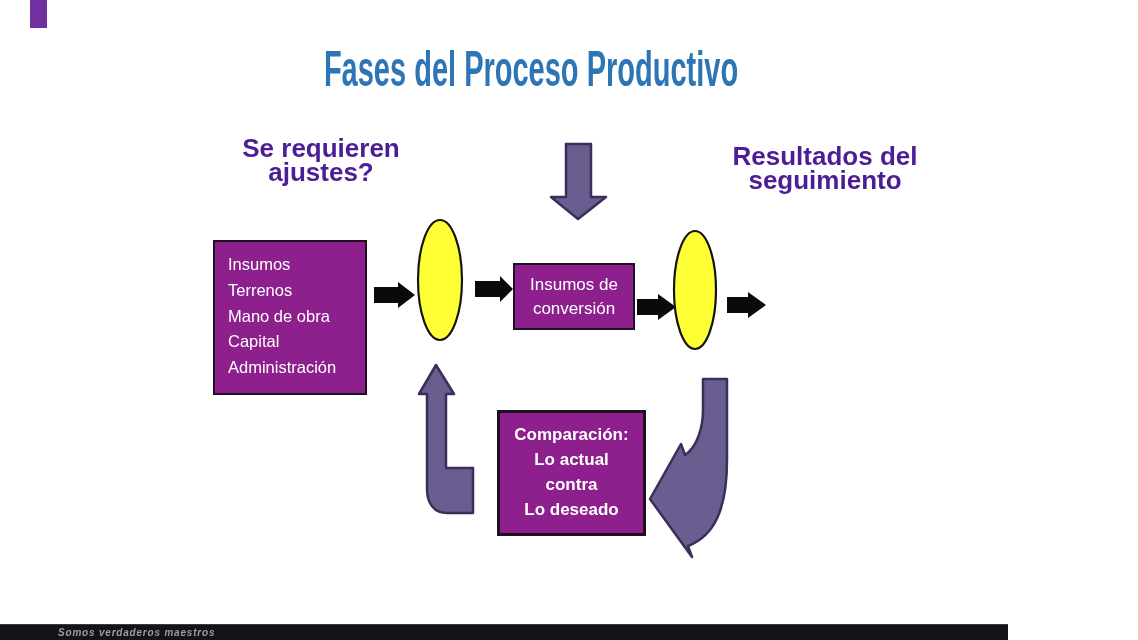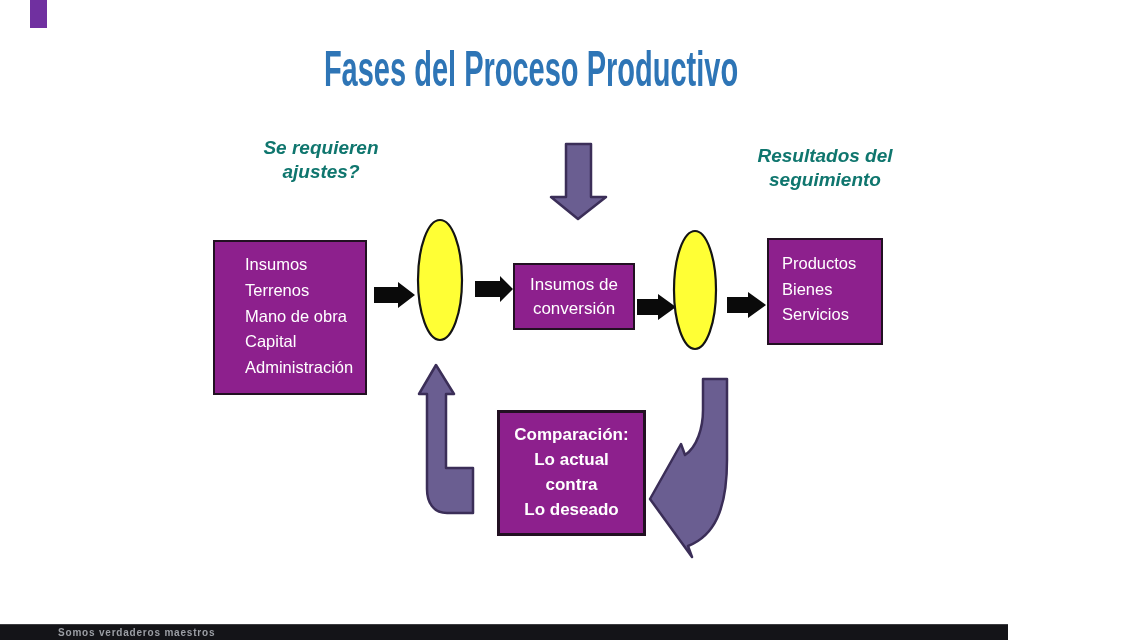--- a/index.html
+++ b/index.html
@@ -20,39 +20,38 @@
     font-size:50px;line-height:50px;font-weight:bold;
     color:#2E75B6;
     transform:scaleX(0.58);
     transform-origin:center;
     white-space:nowrap;
     letter-spacing:0px;
   }
   .flow-label{
     position:absolute;width:210px;
     text-align:center;
-    font-size:19px;line-height:24px;font-weight:bold;
-    color:#0f766e;
+    font-size:26px;line-height:24px;font-weight:bold;
+    color:#4c1d95;
     white-space:pre-line;
-    font-style:italic;
   }
   .label-left{left:216px;top:136px;}
   .label-right{left:720px;top:136px;margin-top:8px;}
   .pbox{
     position:absolute;
     background:#8D208D;
     border:2.5px solid #221022;
     color:#ffffff;
     box-sizing:border-box;
     white-space:pre-line;
   }
   .box-inputs{
     left:213px;top:240px;width:154px;height:155px;
     font-size:16.5px;line-height:25.8px;
-    padding:10px 4px 0 30px;
+    padding:10px 4px 0 13px;
   }
   .box-process{
     left:513px;top:263px;width:122px;height:67px;
     display:flex;align-items:center;justify-content:center;
     text-align:center;
     font-size:17px;line-height:24px;
   }
   .box-outputs{
     left:767px;top:238px;width:116px;height:107px;
     font-size:16.5px;line-height:25.5px;
@@ -72,20 +71,21 @@
     position:absolute;left:0;bottom:0;width:1138px;height:16px;
     background:#141418;
     border-top:1px solid #3c3c40;
     box-sizing:border-box;
   }
   .footer-text{
     position:absolute;left:58px;top:2px;
     font-size:10px;line-height:12px;font-weight:bold;
     letter-spacing:0.8px;
     color:#9b9ea4;
+    font-style:italic;
   }
 </style>
 </head>
 <body>
 
 <div class="slide">
 
   <div class="corner-accent"></div>
 
   <div class="slide-title">Fases del Proceso Productivo</div>
@@ -119,23 +119,20 @@
 
   <div class="pbox box-inputs">Insumos
 Terrenos
 Mano de obra
 Capital
 Administración</div>
 
   <div class="pbox box-process">Insumos de
 conversión</div>
 
-  <div class="pbox box-outputs">Productos
-Bienes
-Servicios</div>
 
   <div class="pbox box-compare">Comparación:
 Lo actual
 contra
 Lo deseado</div>
 
   <div class="footer-bar">
     <div class="footer-text">Somos verdaderos maestros</div>
   </div>
 

